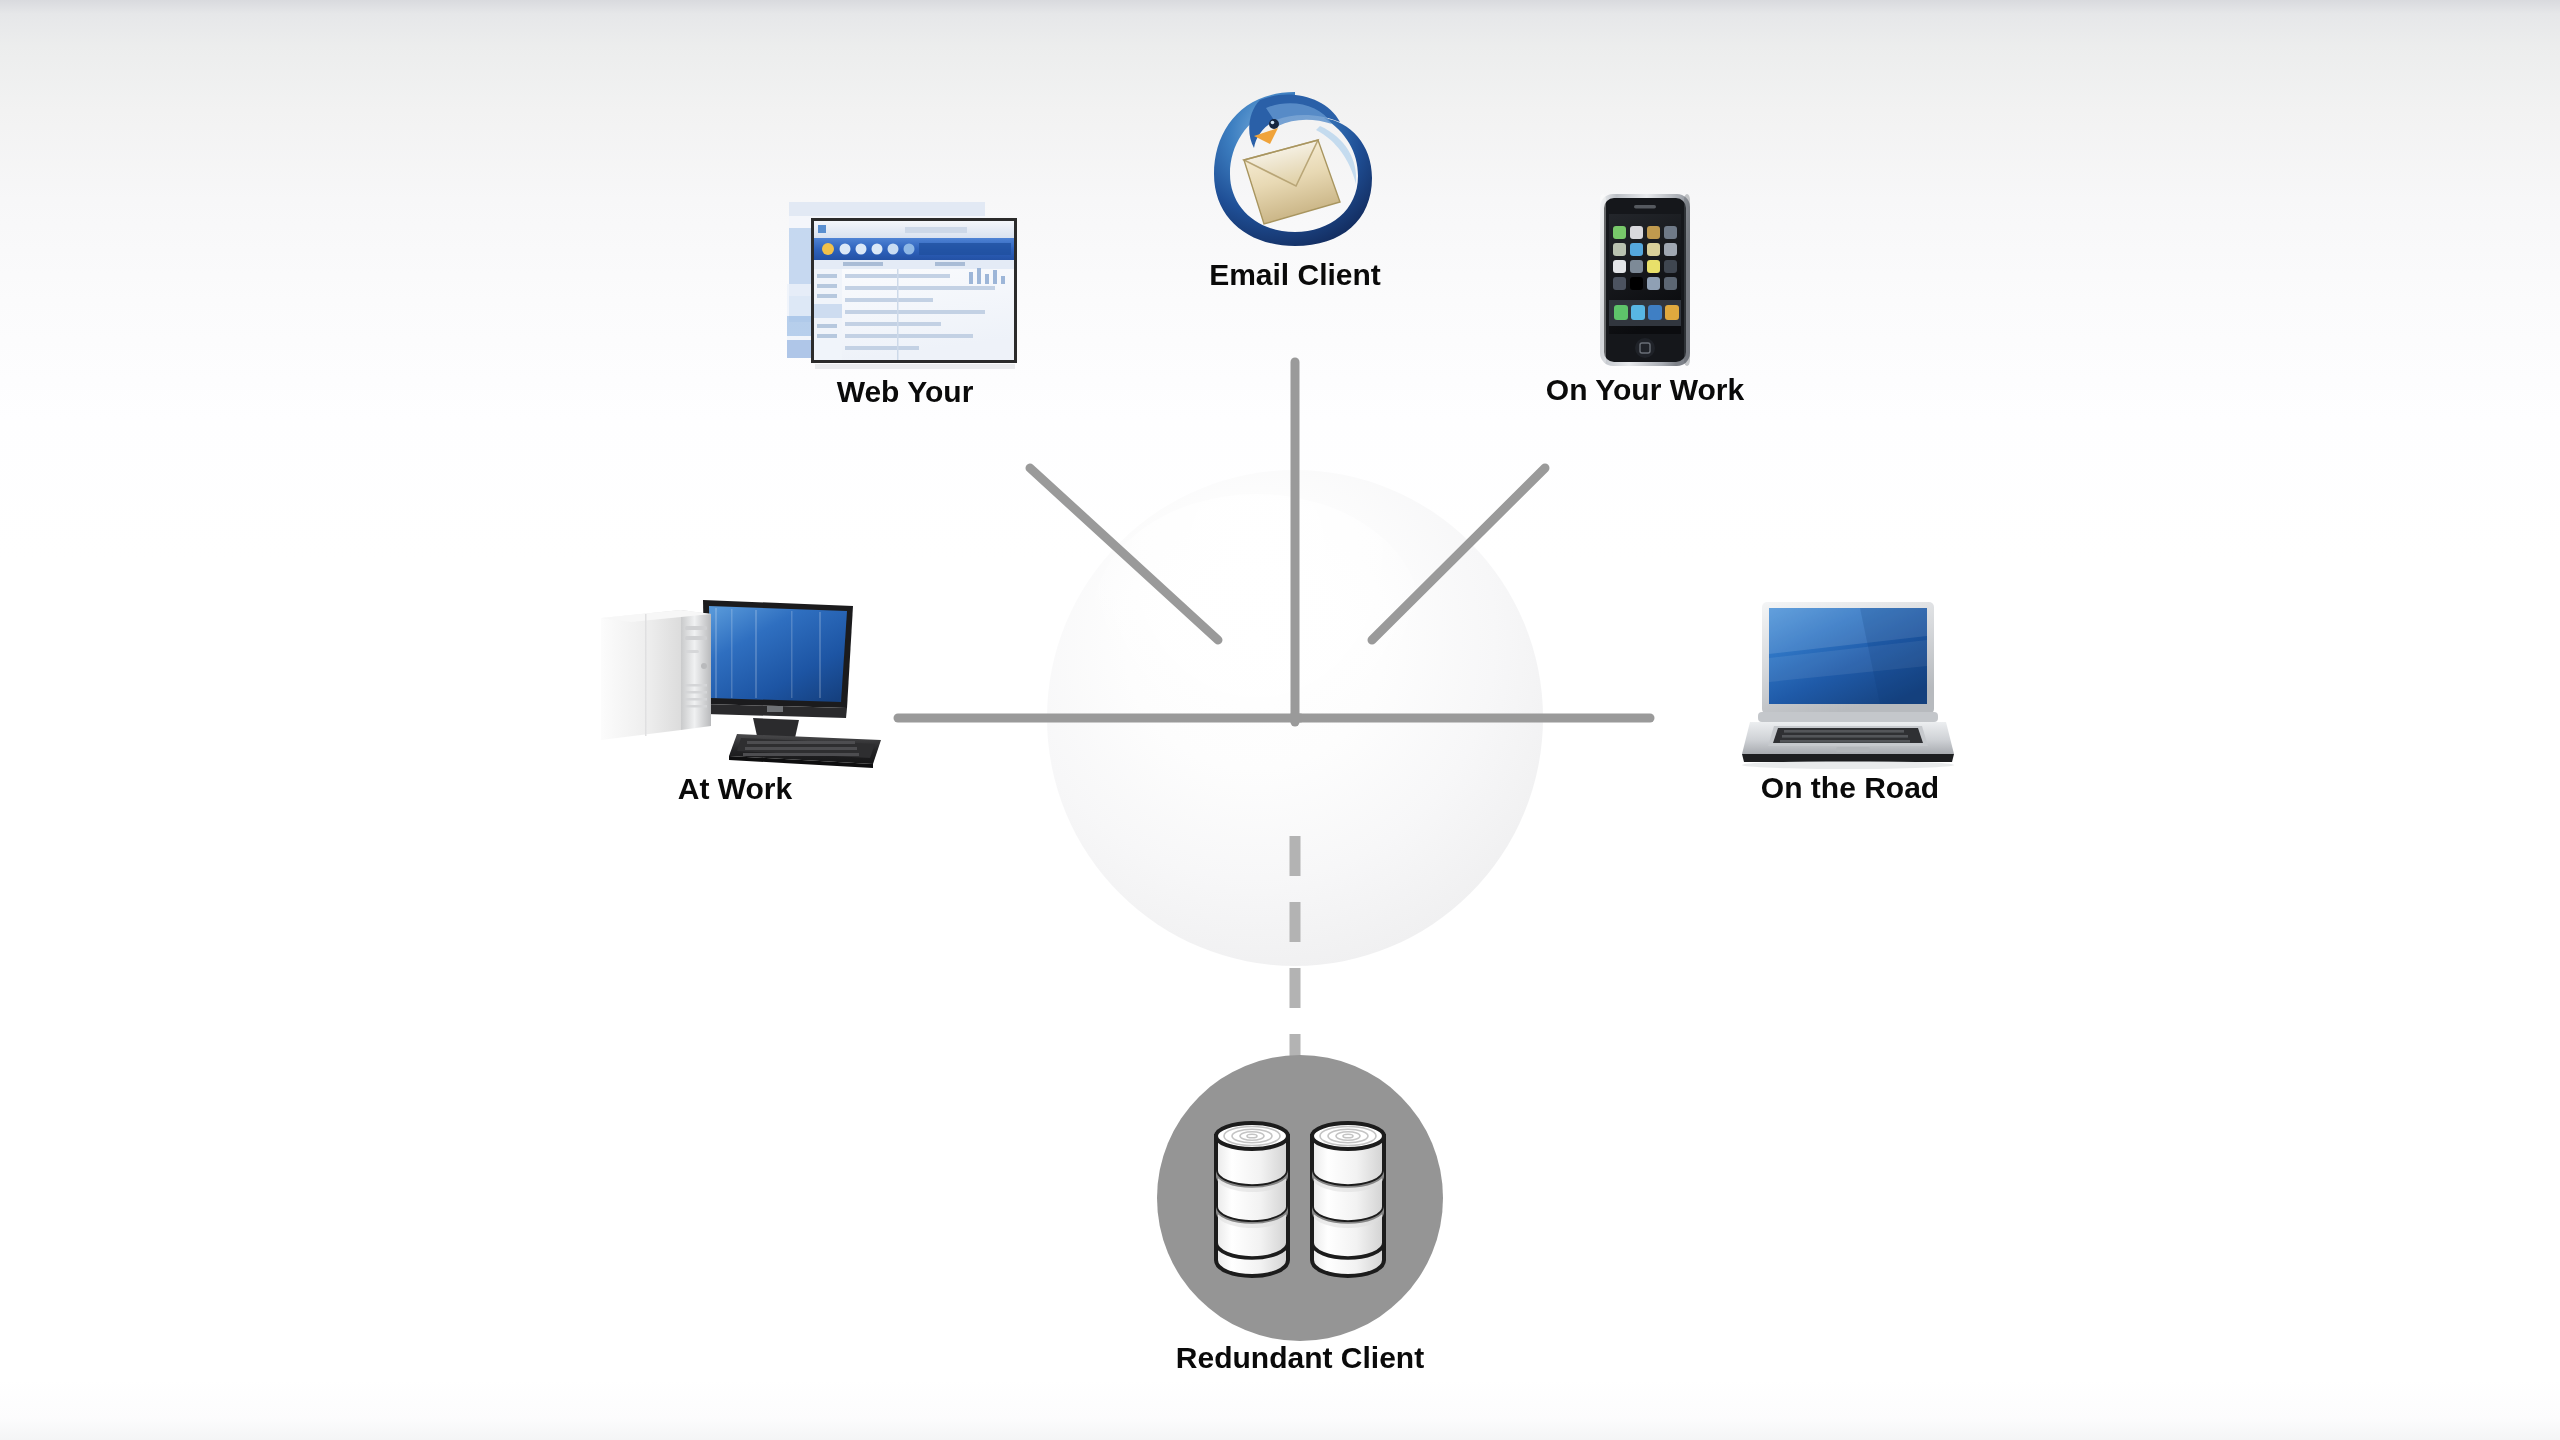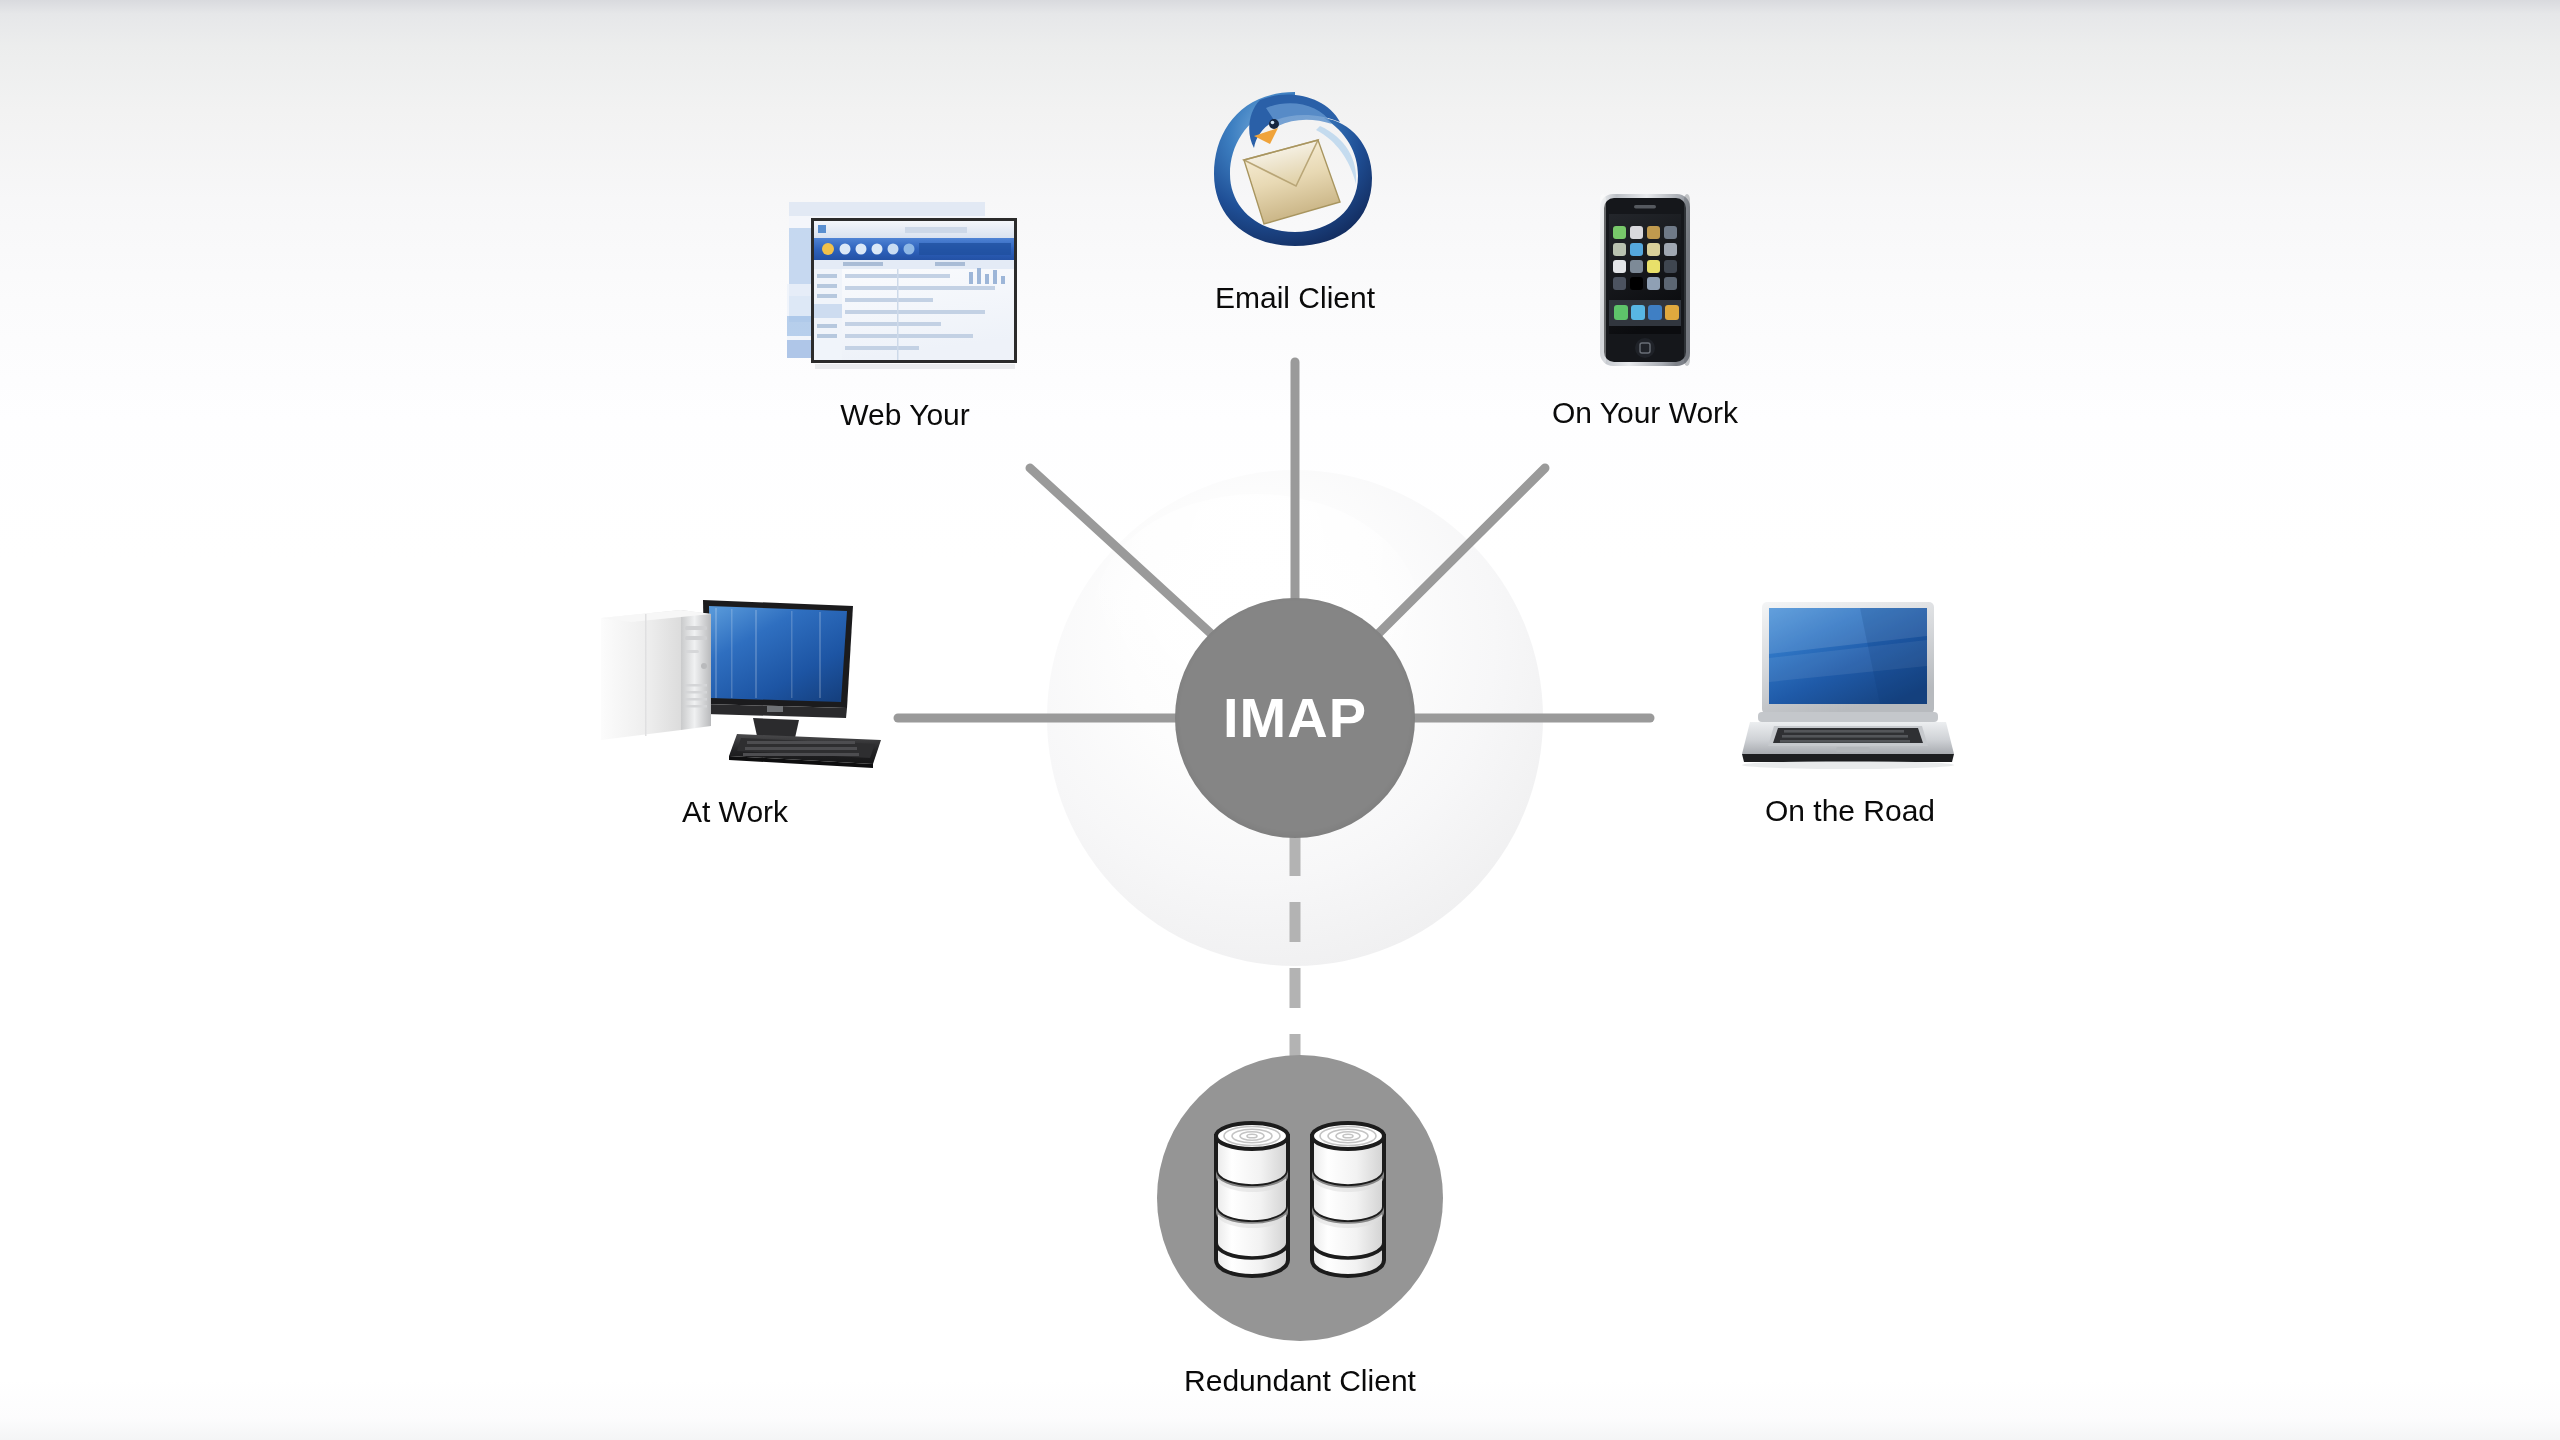--- a/index.html
+++ b/index.html
@@ -100,23 +100,23 @@
     position: absolute;
     display: flex;
     flex-direction: column;
     align-items: center;
   }
   .node-art {
     position: relative;
     display: block;
   }
   .node-label {
-    margin-top: 23px;
+    margin-top: 0;
     font-size: 30px;
-    font-weight: normal;
+    font-weight: bold;
     color: #0a0a0a;
     white-space: nowrap;
     font-family: "Liberation Sans", sans-serif;
     text-align: center;
   }
 
   
   #node-email-client { left: 1140px; top: 78px;  width: 310px; }
   #node-web-mail     { left: 760px;  top: 200px; width: 290px; }
   #node-phone        { left: 1490px; top: 188px; width: 310px; }
@@ -156,23 +156,20 @@
 
     <line x1="1295" y1="362" x2="1295" y2="722" stroke="#9a9a9a" stroke-width="9" stroke-linecap="round"></line>
 
     <line x1="1030" y1="468" x2="1218" y2="640" stroke="#9a9a9a" stroke-width="9" stroke-linecap="round"></line>
 
     <line x1="1545" y1="468" x2="1372" y2="640" stroke="#9a9a9a" stroke-width="9" stroke-linecap="round"></line>
 
     <line x1="1295" y1="836" x2="1295" y2="1060" stroke="#b3b3b3" stroke-width="11" stroke-linecap="butt" stroke-dasharray="40 26"></line>
   </svg>
 
-  <div id="hub">
-    <span id="hub-label">IMAP</span>
-  </div>
 
   <div class="node" id="node-email-client">
     <svg class="node-art" width="190" height="180" viewBox="0 0 190 180">
       <defs>
         <radialGradient id="tbBlue" cx="38%" cy="26%" r="78%">
           <stop offset="0%" stop-color="#7fb3e0"></stop>
           <stop offset="35%" stop-color="#3d7fc1"></stop>
           <stop offset="70%" stop-color="#1f4f96"></stop>
           <stop offset="100%" stop-color="#142f63"></stop>
         </radialGradient>

